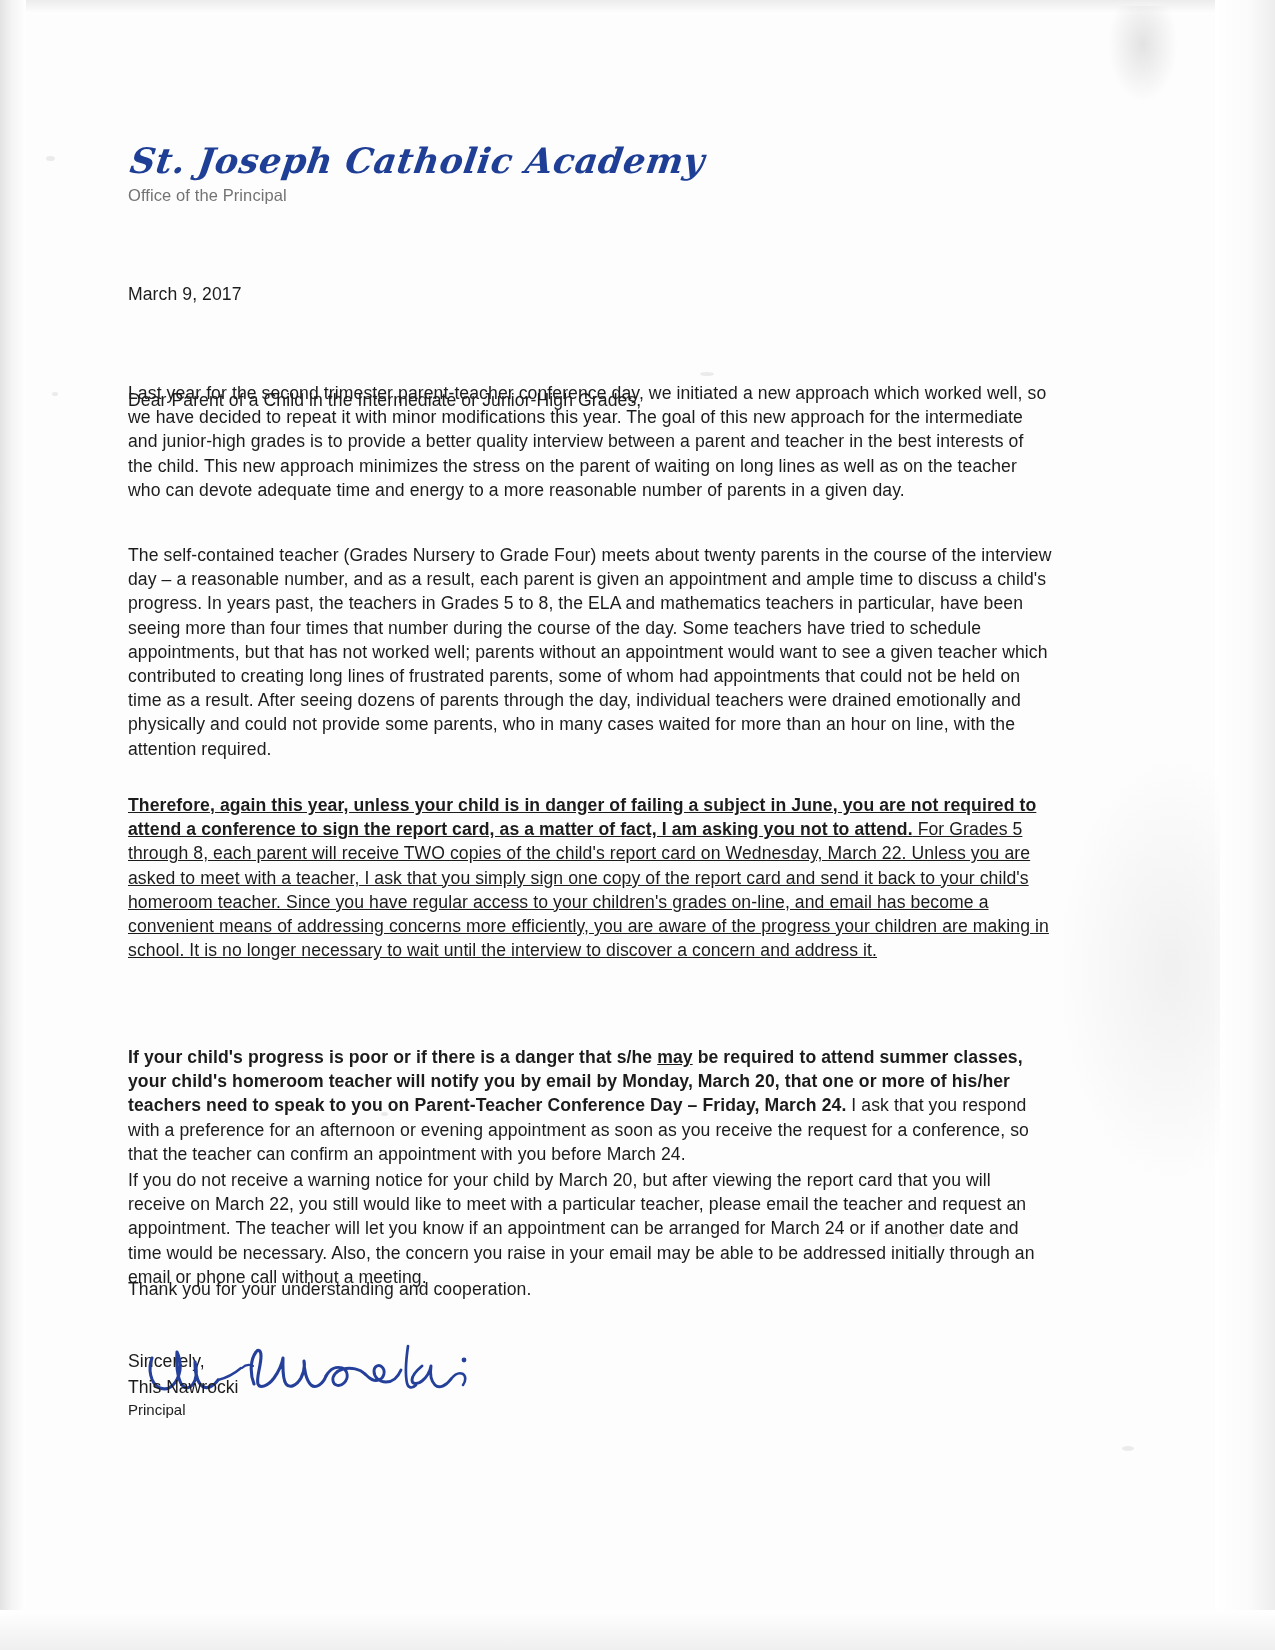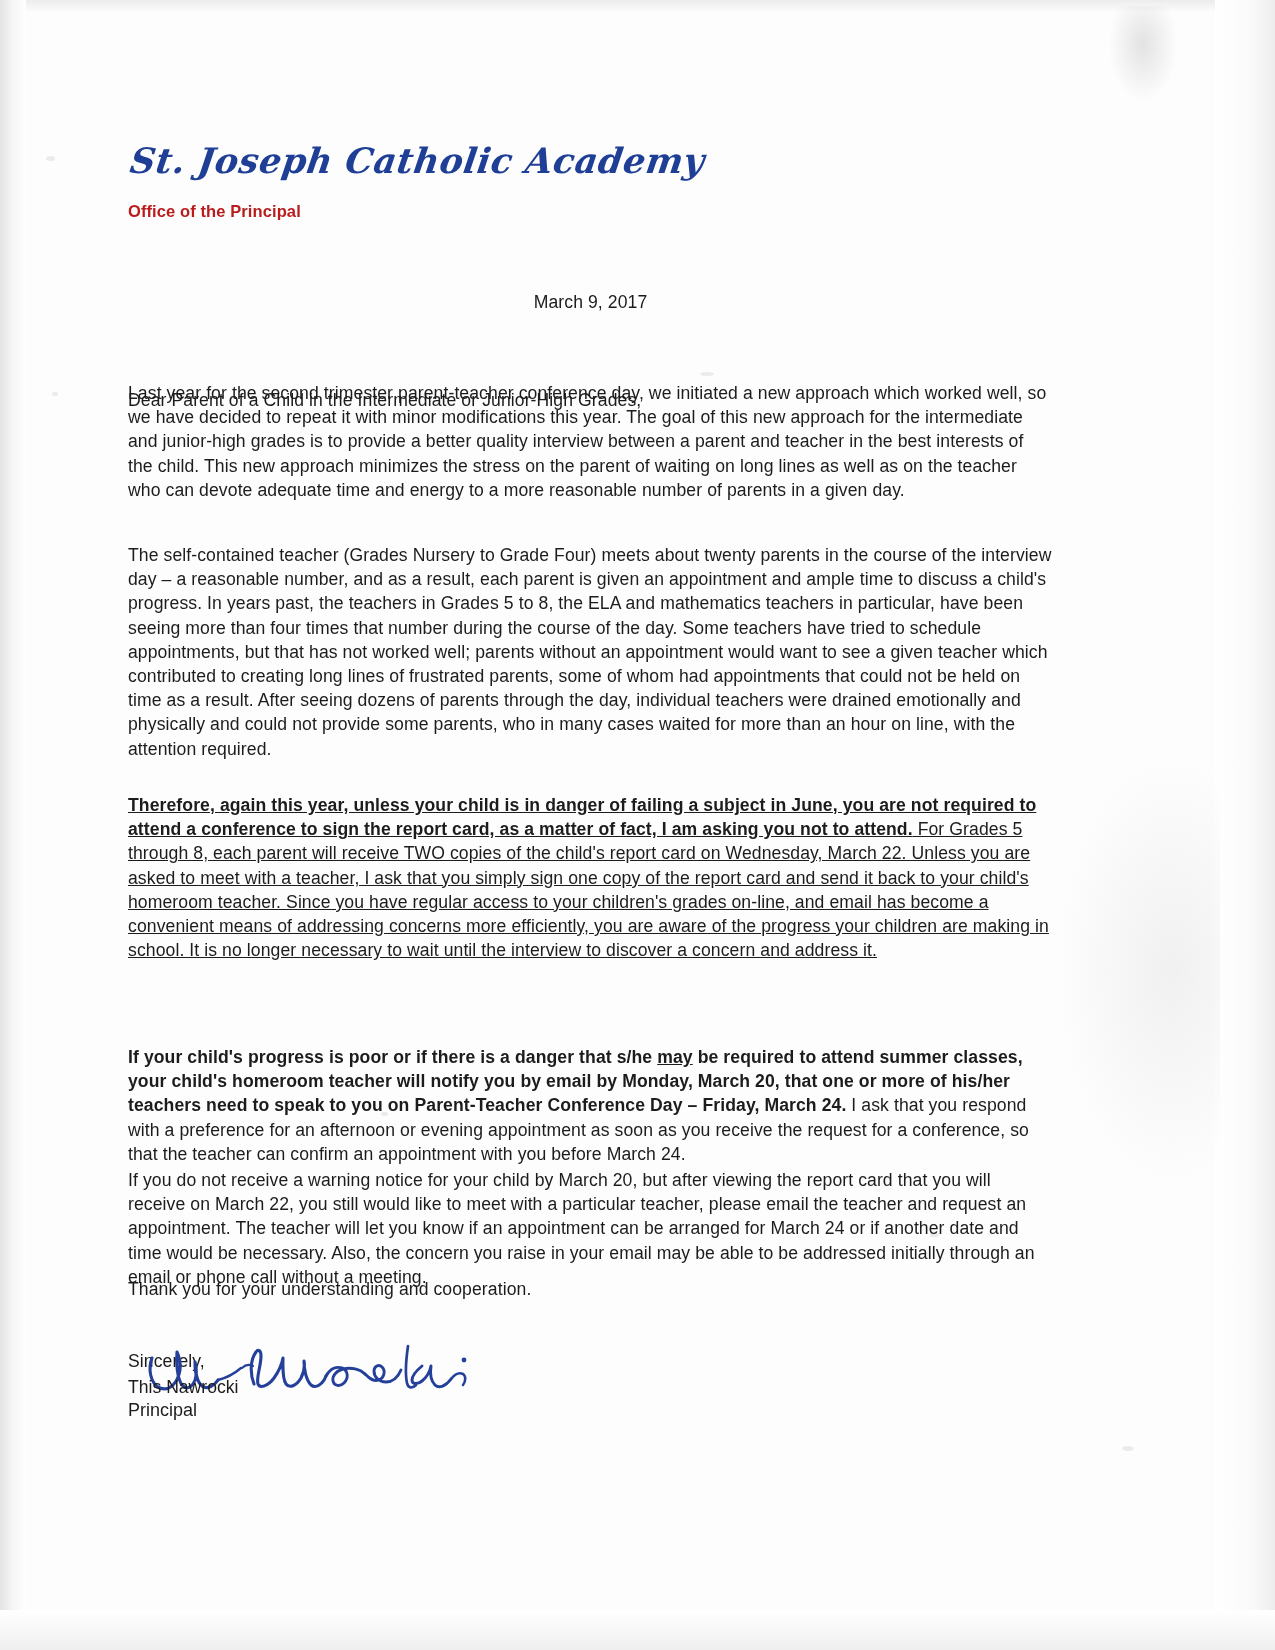--- a/index.html
+++ b/index.html
@@ -75,42 +75,42 @@
     font-weight: 700;
     font-size: 35px;
     letter-spacing: 0.5px;
     color: #1f3f96;
     line-height: 1;
     white-space: nowrap;
     transform: skewX(-8deg);
     transform-origin: left bottom;
   }
   #office-line {
-    margin-top: 24px;
+    margin-top: 8px;
     font-size: 16.5px;
-    font-weight: 700;
-    color: #b91c1c;
+    font-weight: 400;
+    color: #737373;
     letter-spacing: .1px;
   }
 
   
   .block {
     position: absolute;
     left: 128px;
     width: 925px;
     font-size: 17.6px;
     line-height: 24.2px;
     color: #1c1c1c;
     letter-spacing: .005em;
   }
   .block.normal { font-weight: 400; }
   .bold { font-weight: 700; }
   .underline { text-decoration: underline; }
 
-  #date-line        { top: 290px; text-align: center; }
+  #date-line        { top: 282px; }
   #salutation-line  { top: 348px; margin-top: 40px; }
   #para-1           { top: 381px; }
   #para-2           { top: 543px; }
   #para-3           { top: 793px; text-decoration: underline; }
   #para-4           { top: 1017px; margin-top: 28px; }
   #para-5           { top: 1132px; margin-top: 36px; }
   #thanks-line      { top: 1277px; }
   #closing-line     { top: 1329px; margin-top: 20px; }
 
   
@@ -134,21 +134,21 @@
     left: 128px;
     top: 1375px;
     font-size: 17.6px;
     line-height: 24.2px;
     color: #1c1c1c;
   }
   #signer-title {
     position: absolute;
     left: 128px;
     top: 1398px;
-    font-size: 18px;
+    font-size: 15px;
     line-height: 24.2px;
     color: #1c1c1c;
   }
 </style>
 </head>
 <body>
 
 <div id="scan-page">
   <div id="scan-edge-top"></div>
   <div id="scan-edge-left"></div>

